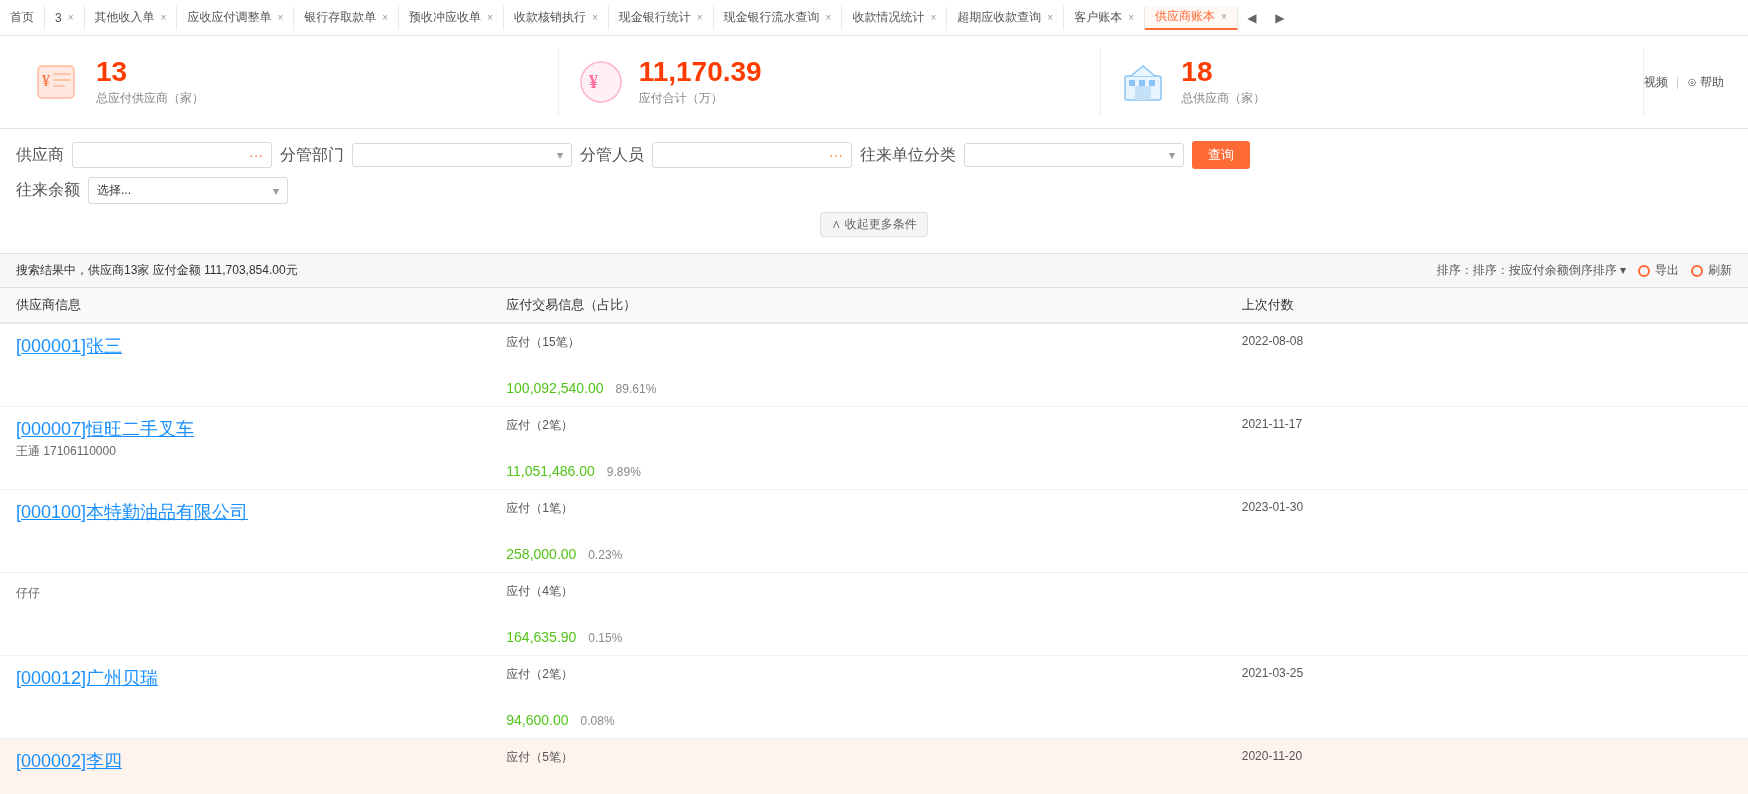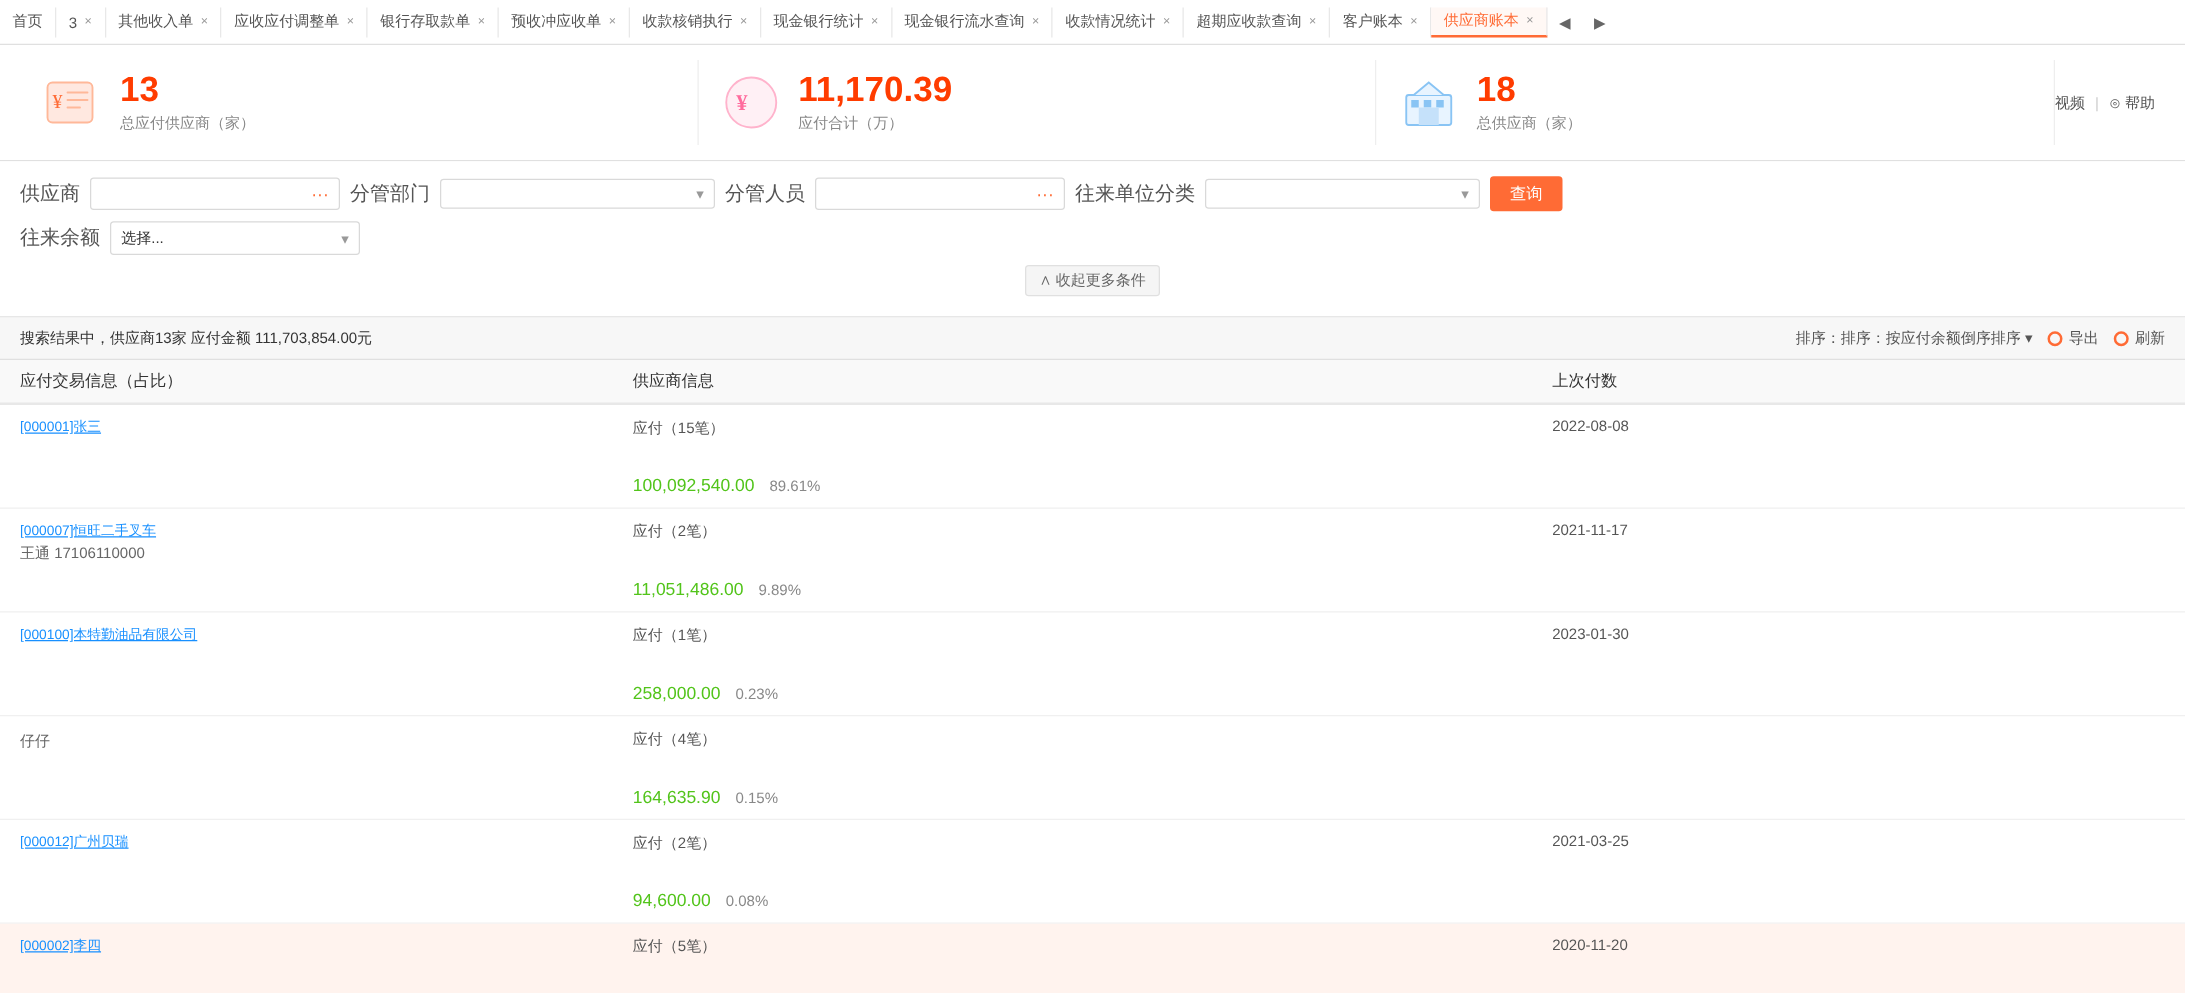--- a/index.html
+++ b/index.html
@@ -84,21 +84,21 @@
       display: grid; grid-template-columns: 2fr 3fr 2fr;
       padding: 8px 16px; background: #f9f9f9; border-bottom: 2px solid #e8e8e8;
       font-size: 13px; font-weight: 500; color: #333;
     }
     .table-row {
       display: grid; grid-template-columns: 2fr 3fr 2fr;
       padding: 10px 16px; border-bottom: 1px solid #f0f0f0;
       align-items: start;
     }
     .table-row.highlighted { background: #fff3ee; }
-    .supplier-link { color: #1890ff; text-decoration: underline; cursor: pointer; font-size: 11px; }
+    .supplier-link { color: #1890ff; text-decoration: underline; cursor: pointer; font-size: 18px; }
     .supplier-sub { color: #666; font-size: 12px; margin-top: 2px; }
     .trade-info { display: flex; flex-direction: column; gap: 2px; }
     .trade-label { font-size: 12px; color: #555; }
     .trade-amount { font-size: 14px; color: #52c41a; font-weight: 500; cursor: pointer; }
     .trade-pct { font-size: 12px; color: #888; margin-left: 12px; margin-top: 29px; }
     .trade-row { display: flex; align-items: baseline; gap: 0; }
     .last-pay { font-size: 12px; color: #555; }
   </style>
 </head>
 <body>
@@ -271,22 +271,22 @@
     </span>
     <span class="action-btn">
       <span class="radio-circle"></span>
       <span>刷新</span>
     </span>
   </div>
 </div>
 
 <div class="data-table">
   <div class="table-header">
+    <div>供应商信息</div>
     <div>应付交易信息（占比）</div>
-    <div>供应商信息</div>
     <div>上次付数</div>
   </div>
 
   <div class="table-row">
     <div>
       <div class="supplier-link">[000001]张三</div>
     </div>
     <div class="trade-info">
       <div class="trade-label">应付（15笔）</div>
       <div class="trade-row">

